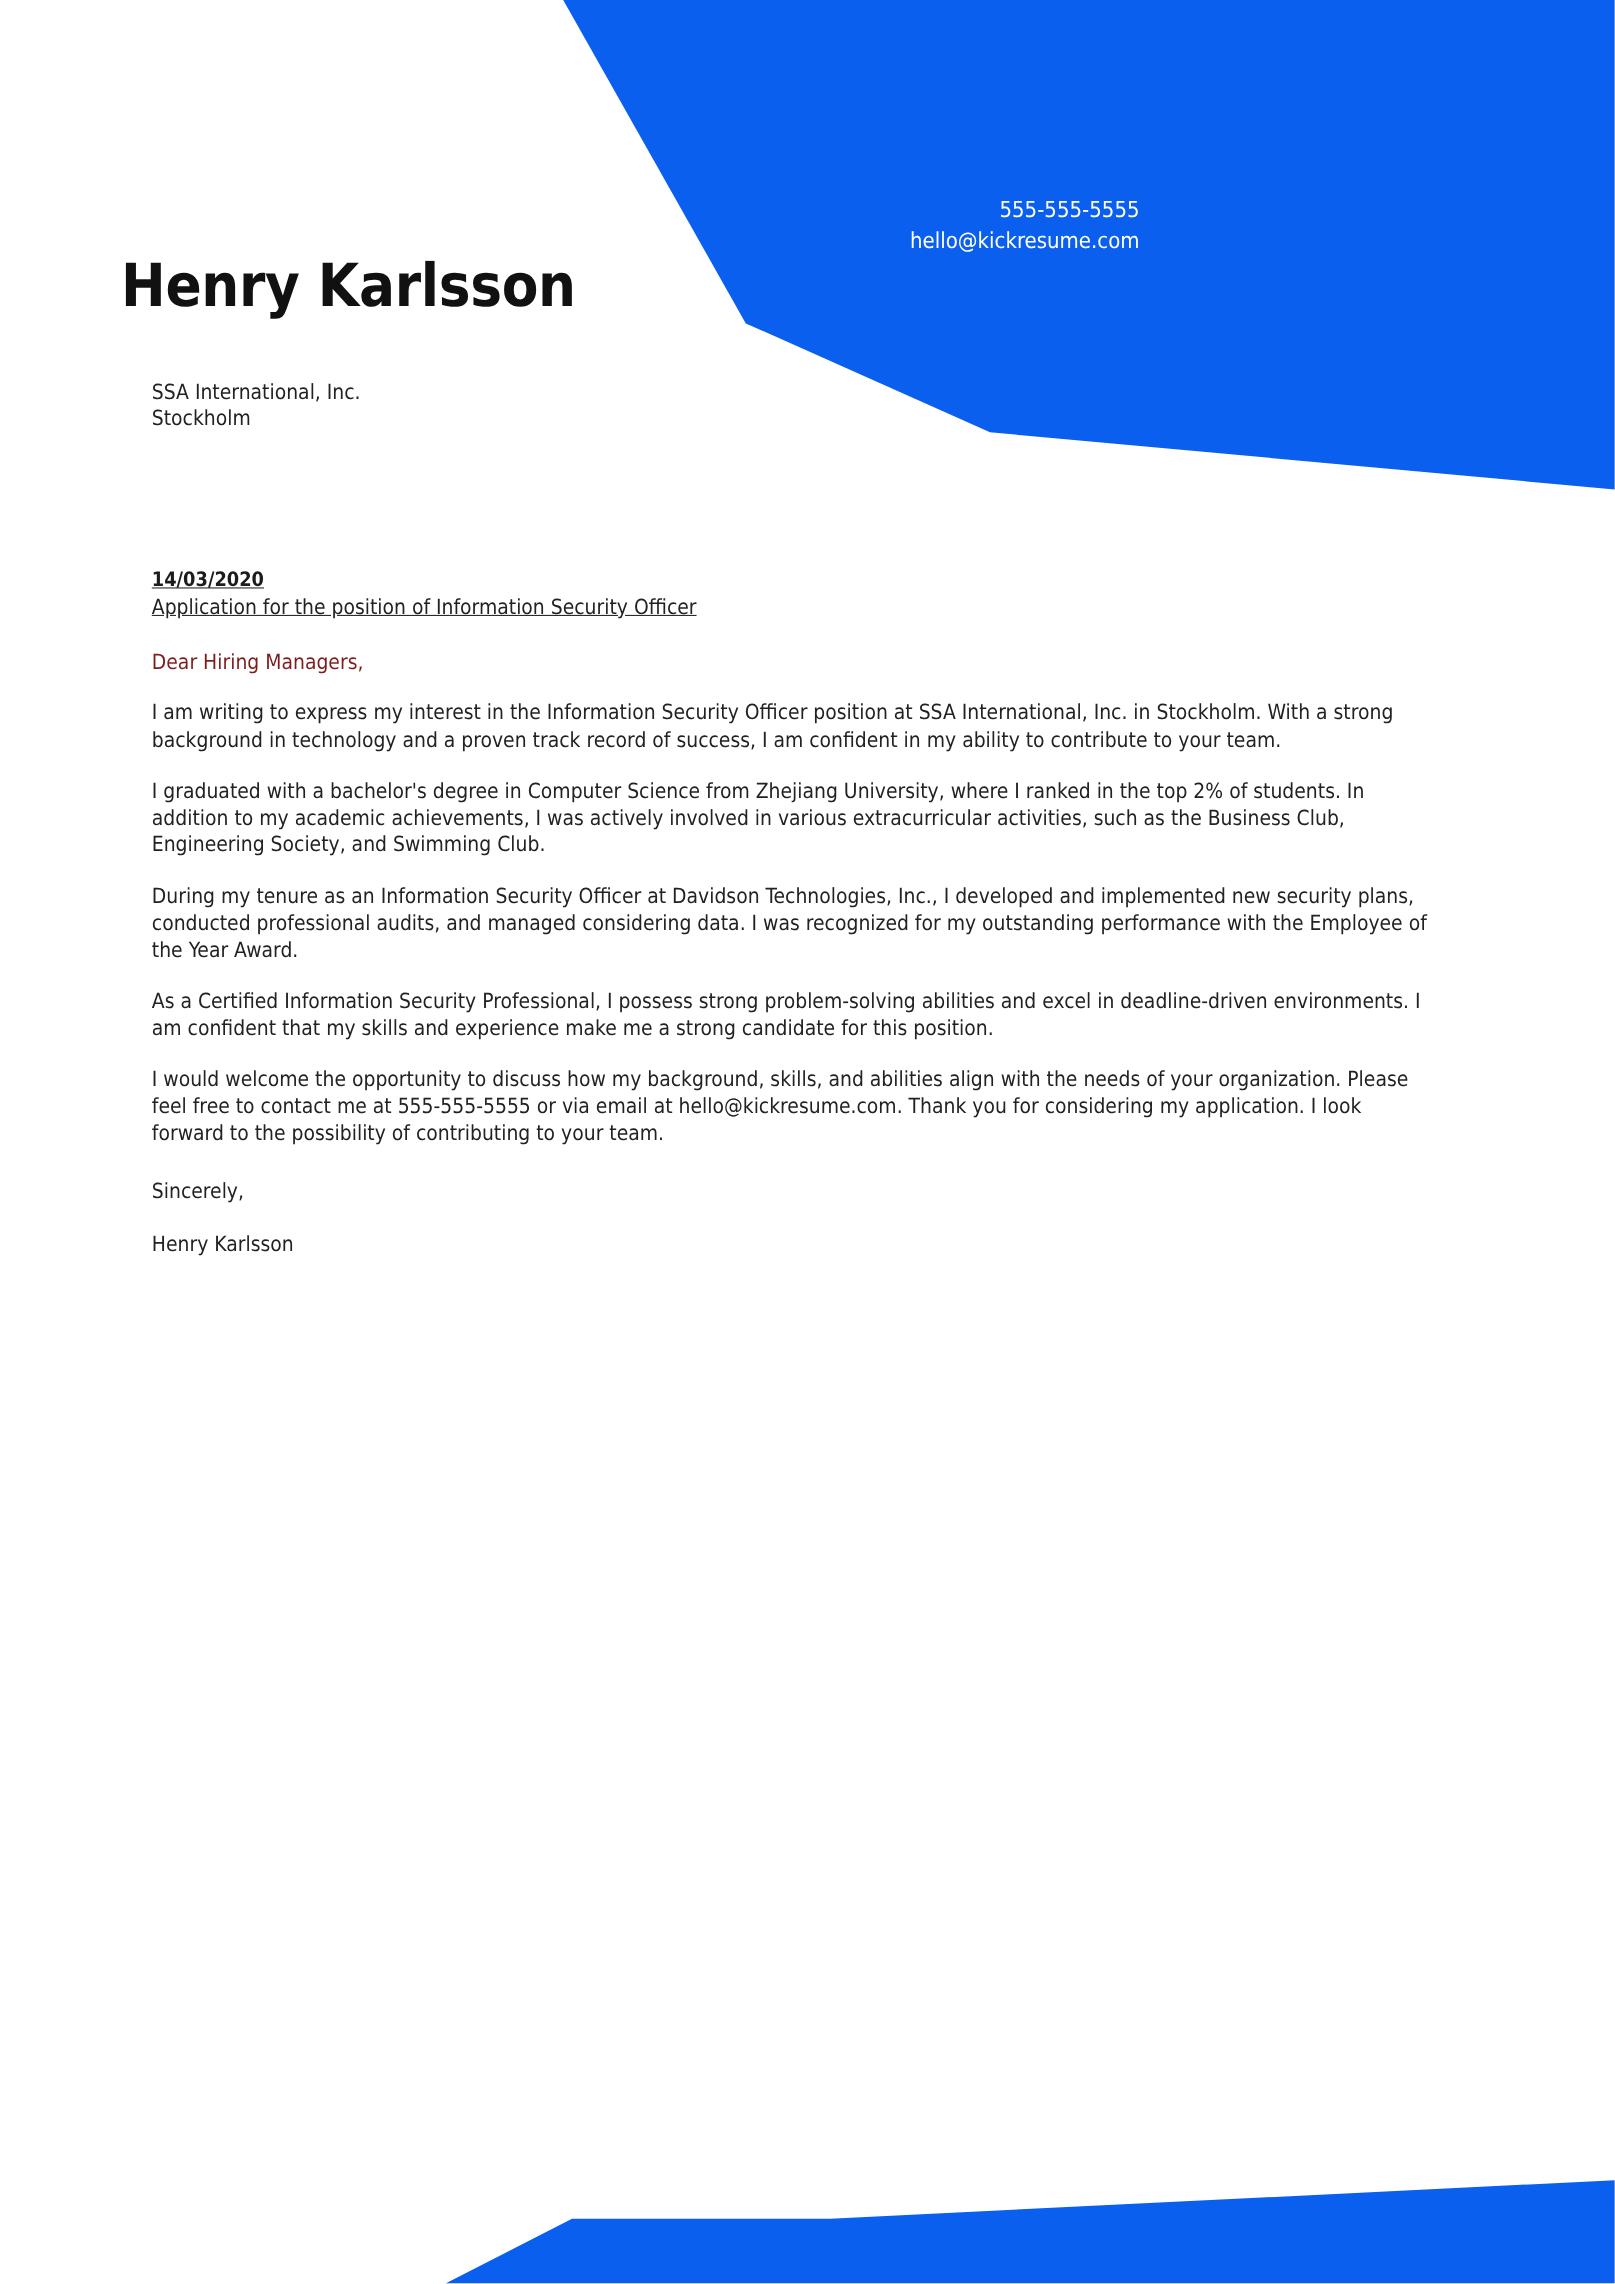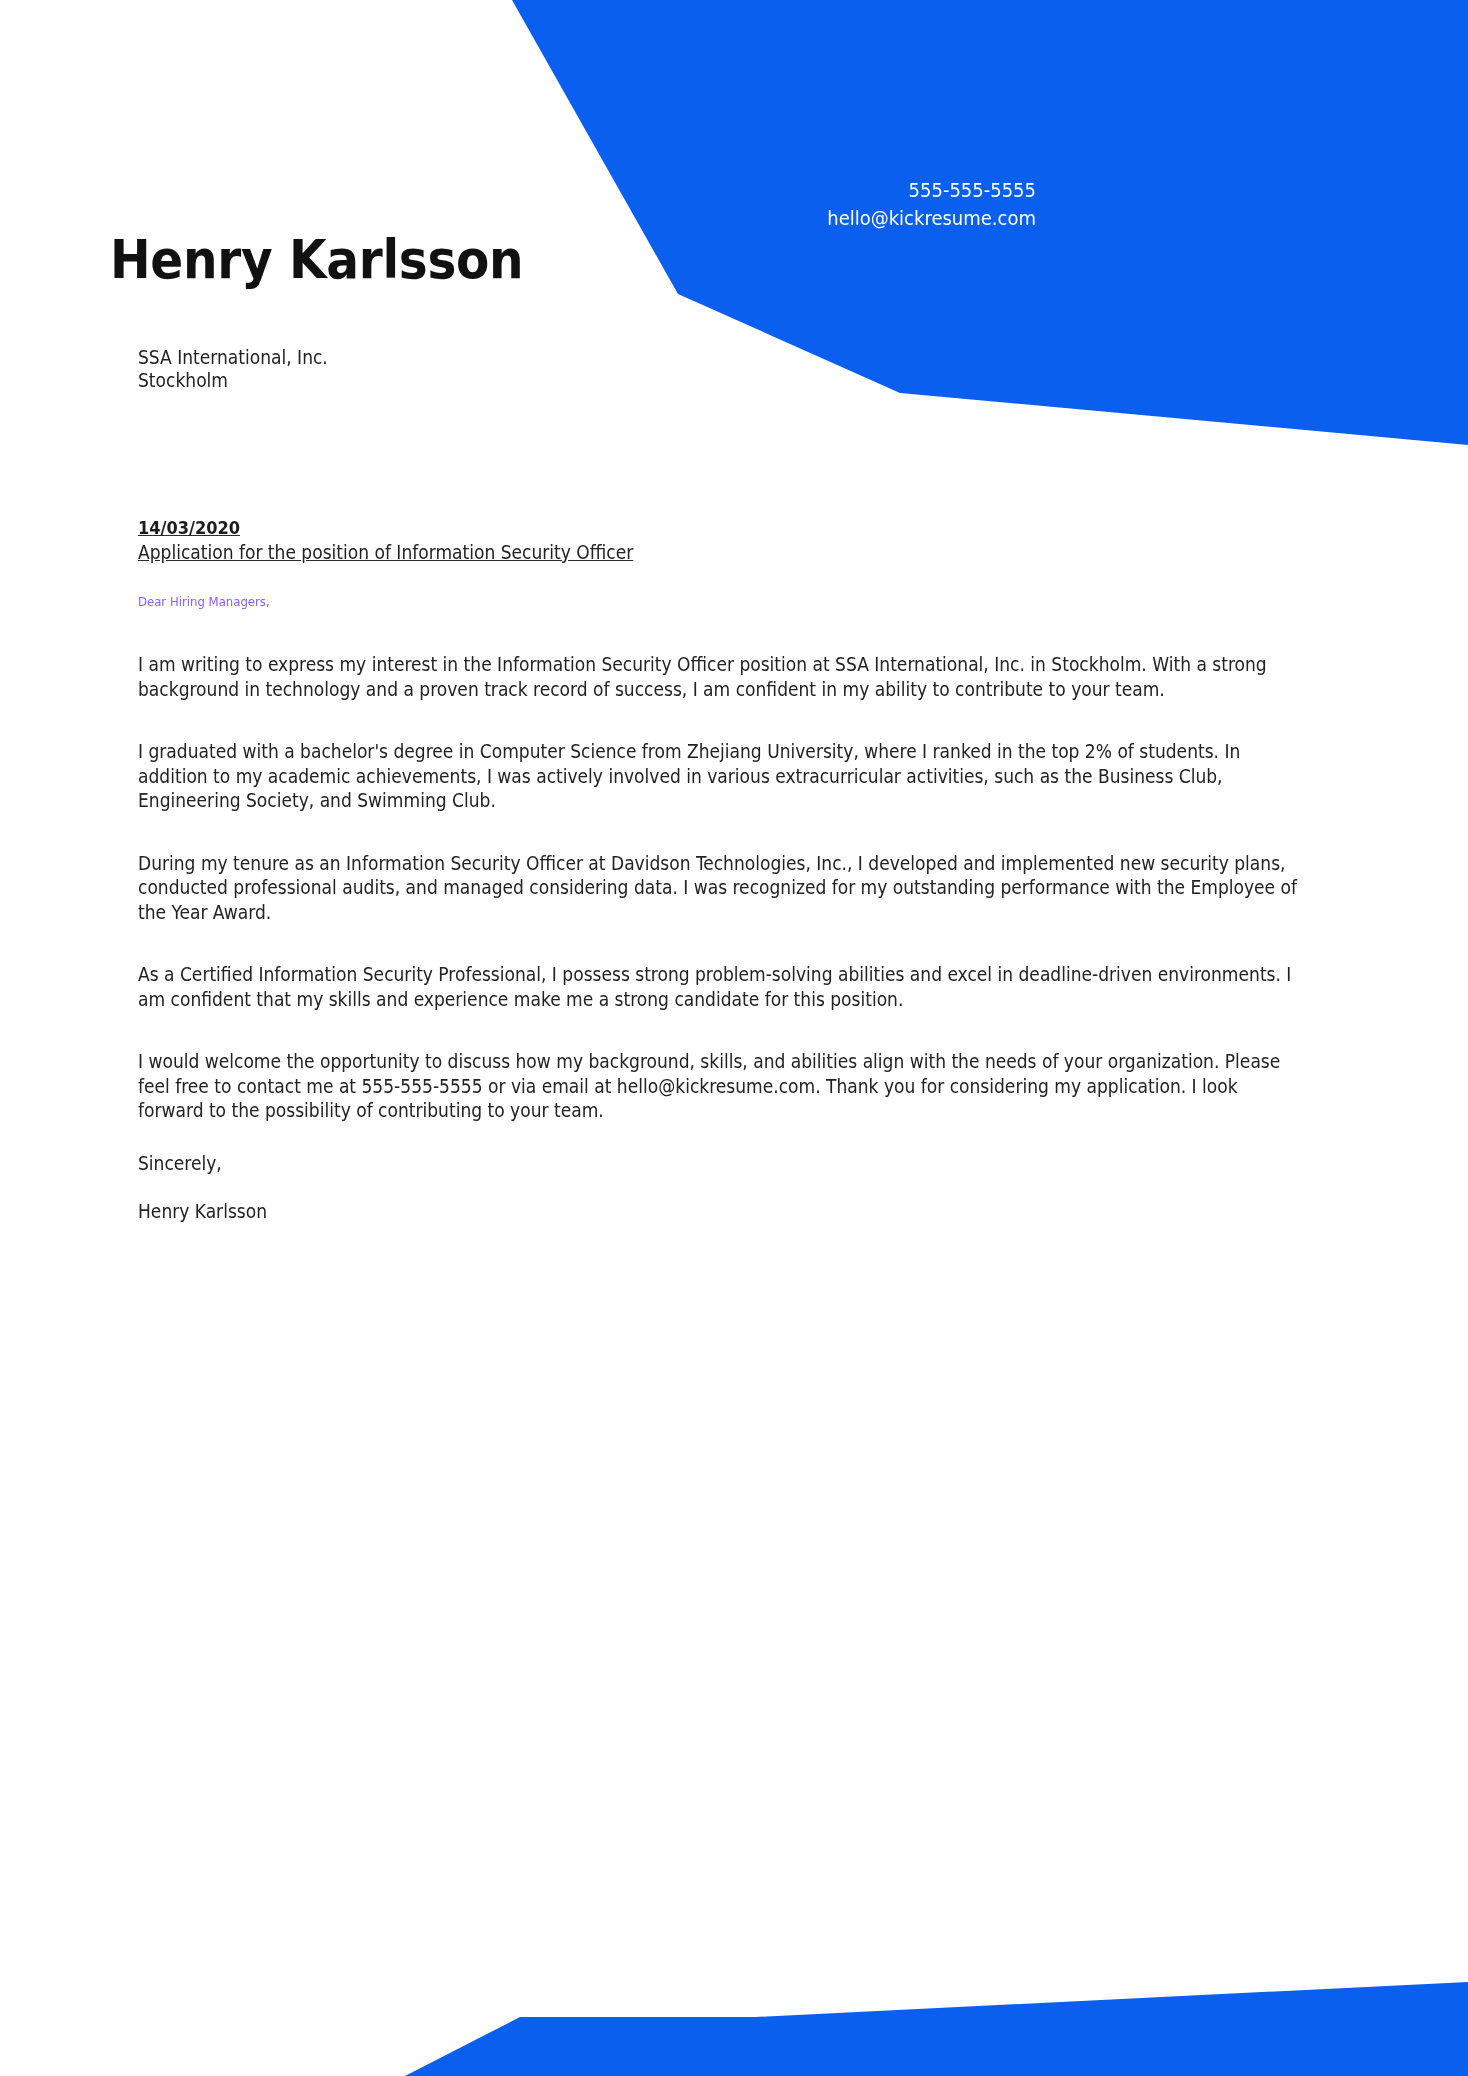--- a/index.html
+++ b/index.html
@@ -98,27 +98,27 @@
     color: #1c1c1c;
   }
   .meta-subject {
     font-size: 19px;
     line-height: 24px;
     color: #222222;
   }
 
   .salutation {
     margin-top: 26px;
-    font-size: 13px;
+    font-size: 19px;
     line-height: 24px;
-    color: #8b5cf6;
+    color: #7f1d1d;
   }
 
   .body-paragraph {
-    margin-top: 38px;
+    margin-top: 22px;
     font-size: 19px;
     line-height: 24.5px;
     color: #222222;
     text-align: left;
   }
 
   .closing {
     margin-top: 28px;
     font-size: 19px;
     line-height: 24px;

